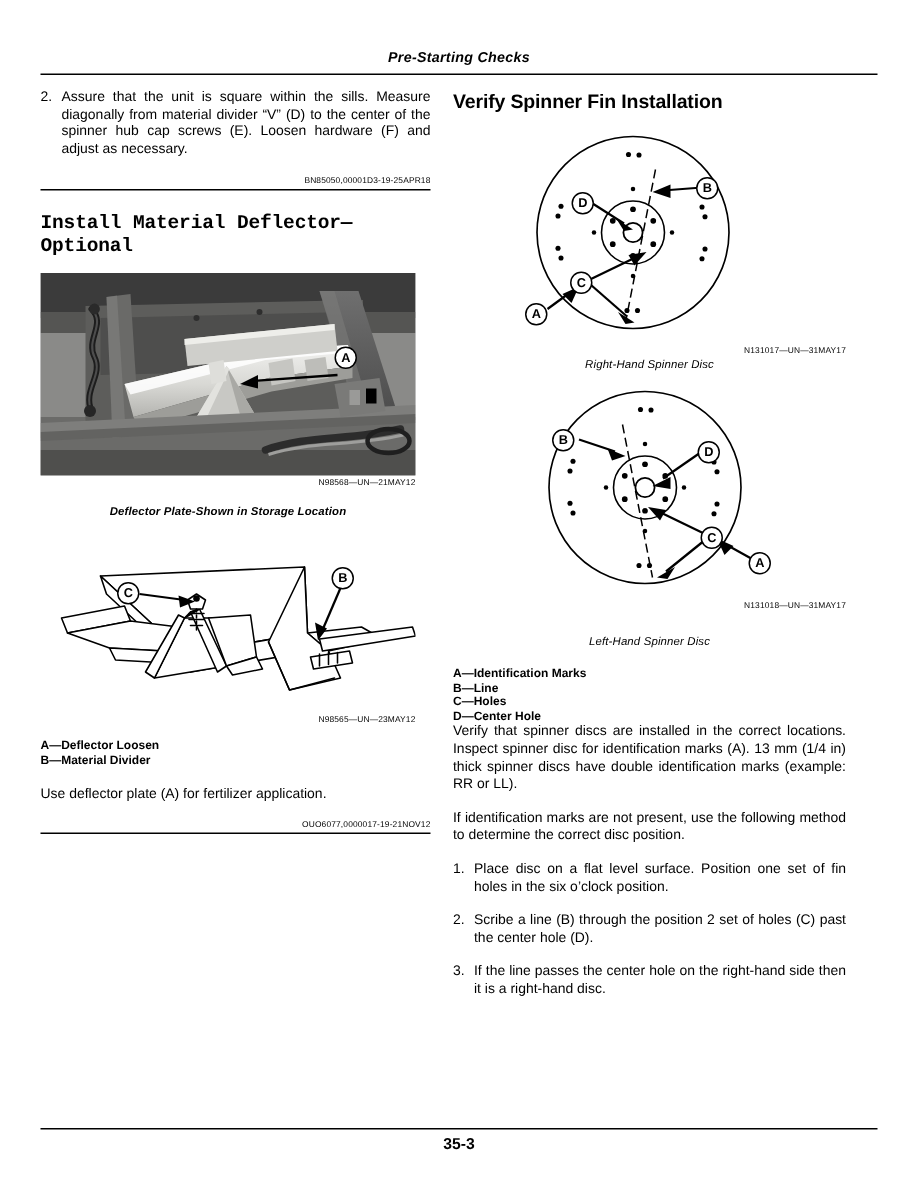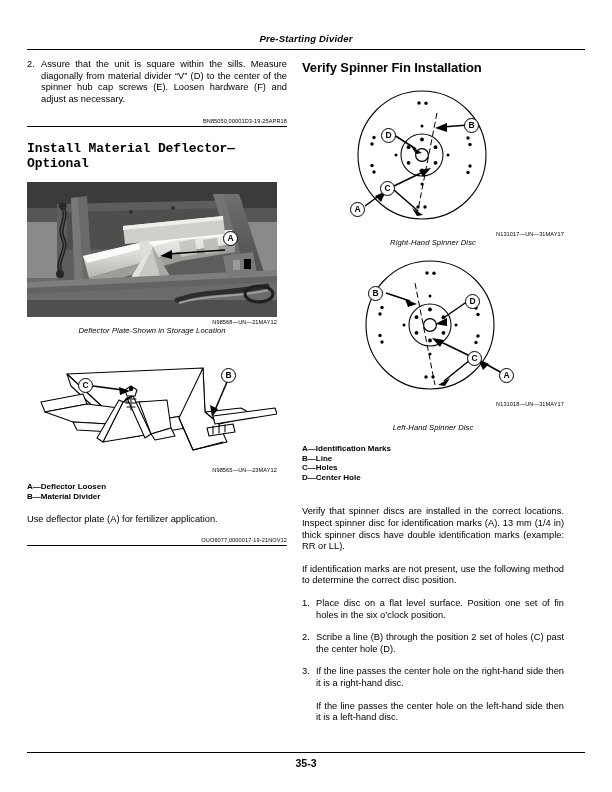--- a/index.html
+++ b/index.html
@@ -155,21 +155,21 @@
   }
 
   
   svg { display: block; }
 </style>
 </head>
 <body>
 
 <div class="page">
 
-  <div class="run-head">Pre-Starting Divider</div>
+  <div class="run-head">Pre-Starting Checks</div>
   <div class="head-rule"></div>
 
   <div class="col-left">
 
     <div class="num-item" style="margin-top:2px;">
       <span class="num">2.</span>
       <span>Assure that the unit is square within the sills. Measure diagonally from material divider “V” (D) to the center of the spinner hub cap screws (E). Loosen hardware (F) and adjust as necessary.</span>
     </div>
 
     <div class="refcode" style="margin-top:13px;">BN85050,00001D3-19-25APR18</div>
@@ -240,21 +240,21 @@
         <circle cx="104" cy="30" r="2" fill="#2e2e2e"></circle>
         <circle cx="146" cy="26" r="2" fill="#2e2e2e"></circle>
 
         <line x1="198" y1="68" x2="141" y2="72" stroke="#000" stroke-width="1.6"></line>
         <polygon points="133,74 145,68 145,77" fill="#000"></polygon>
       </svg>
       <div class="callout" style="left:196px; top:49px;">A</div>
     </div>
 
     <div class="figcode" style="width:250px; margin-top:2px;">N98568—UN—21MAY12</div>
-    <div class="figcap" style="width:250px; margin-top:1px;">Deflector Plate-Shown in Storage Location</div>
+    <div class="figcap" style="width:250px; margin-top:11px;font-weight:bold;">Deflector Plate-Shown in Storage Location</div>
 
     <div style="position:relative; width:250px; height:120px; margin-top:11px;">
       <svg width="250" height="120" viewBox="0 0 250 120">
         <g fill="none" stroke="#000" stroke-width="1.05" stroke-linejoin="round" stroke-linecap="round">
 
           <path d="M40,28 L176,22 L178,66 L96,80 Z" fill="#ffffff"></path>
           <path d="M40,28 L44,40 L100,92 L96,80 Z" fill="#ffffff"></path>
           <path d="M96,80 L178,66 L182,78 L100,92 Z" fill="#ffffff"></path>
 
           <path d="M178,66 L214,62 L228,70 L192,78 Z" fill="#ffffff"></path>
@@ -426,36 +426,35 @@
     <div class="figcode" style="width:262px;">N131018—UN—31MAY17</div>
     <div class="figcap" style="width:262px; margin-top:16px;">Left-Hand Spinner Disc</div>
 
     <div class="legend" style="margin-top:12px;">
       <div>A—Identification Marks</div>
       <div>B—Line</div>
       <div>C—Holes</div>
       <div>D—Center Hole</div>
     </div>
 
-    <div class="body-txt" style="margin-top:24px;">Verify that spinner discs are installed in the correct locations. Inspect spinner disc for identification marks (A). 13 mm (1/4 in) thick spinner discs have double identification marks (example: RR or LL).</div>
+    <div class="body-txt" style="margin-top:0;">Verify that spinner discs are installed in the correct locations. Inspect spinner disc for identification marks (A). 13 mm (1/4 in) thick spinner discs have double identification marks (example: RR or LL).</div>
     <div class="body-txt" style="margin-top:11px;">If identification marks are not present, use the following method to determine the correct disc position.</div>
 
     <div class="num-item" style="margin-top:11px;">
       <span class="num">1.</span>
       <span>Place disc on a flat level surface. Position one set of fin holes in the six o’clock position.</span>
     </div>
 
     <div class="num-item" style="margin-top:11px;">
       <span class="num">2.</span>
       <span>Scribe a line (B) through the position 2 set of holes (C) past the center hole (D).</span>
     </div>
 
     <div class="num-item" style="margin-top:11px;">
       <span class="num">3.</span>
       <span>If the line passes the center hole on the right-hand side then it is a right-hand disc.</span>
     </div>
 
-    <div class="sub-par" style="margin-top:11px;">If the line passes the center hole on the left-hand side then it is a left-hand disc.</div>
   </div>
 
   <div class="foot-rule"></div>
   <div class="foot-num">35-3</div>
 </div>
 
 </body></html>

